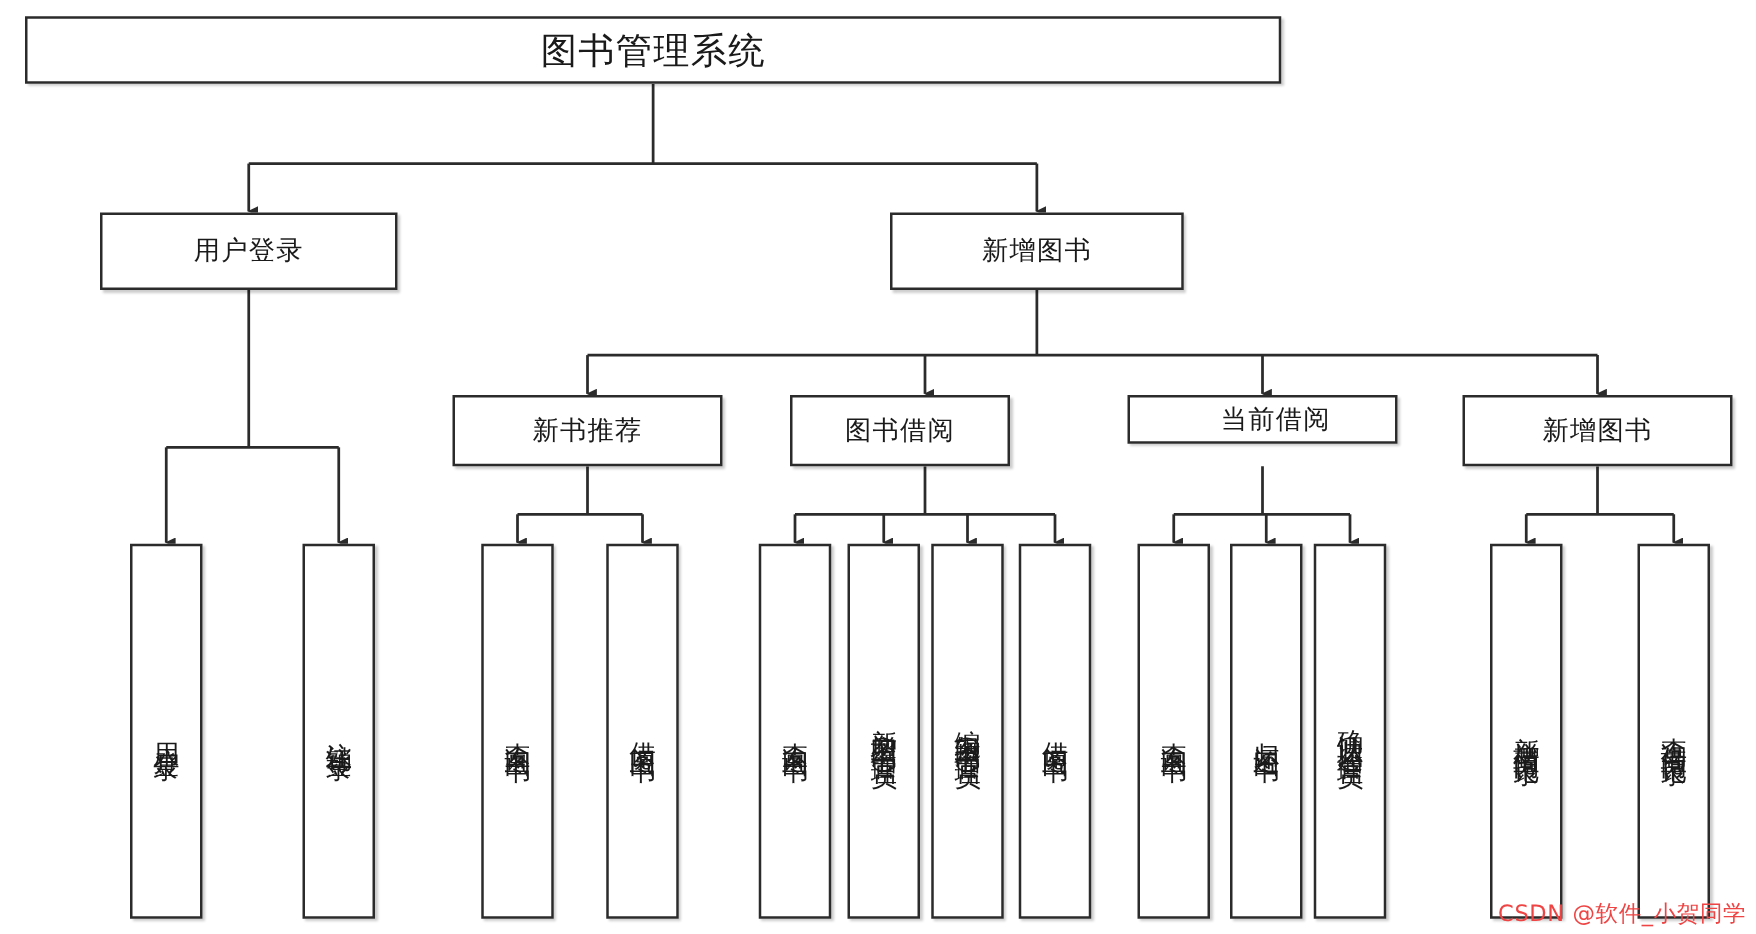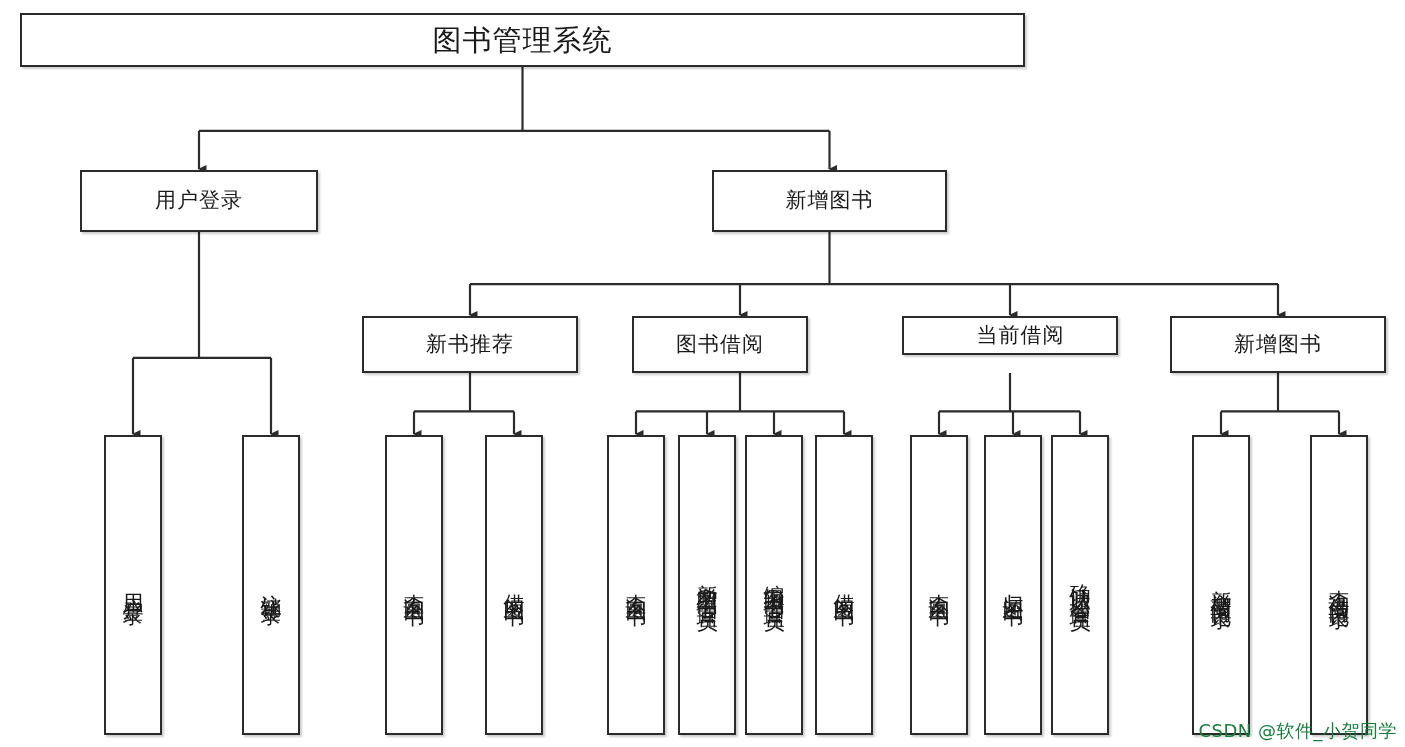--- a/index.html
+++ b/index.html
@@ -58,21 +58,21 @@
     text-align: center;
   }
   .node.root {
     font-size: 29px;
   }
   .watermark {
     position: absolute;
     right: 8px;
     bottom: 4px;
     font-size: 18px;
-    color: #15803d;
+    color: #ef4444;
     letter-spacing: 0.5px;
     white-space: nowrap;
     user-select: none;
   }
 </style>
 </head>
 <body>
 
 <div id="canvas">
   <svg class="edges" id="edge-layer" viewBox="0 0 1405 747">

